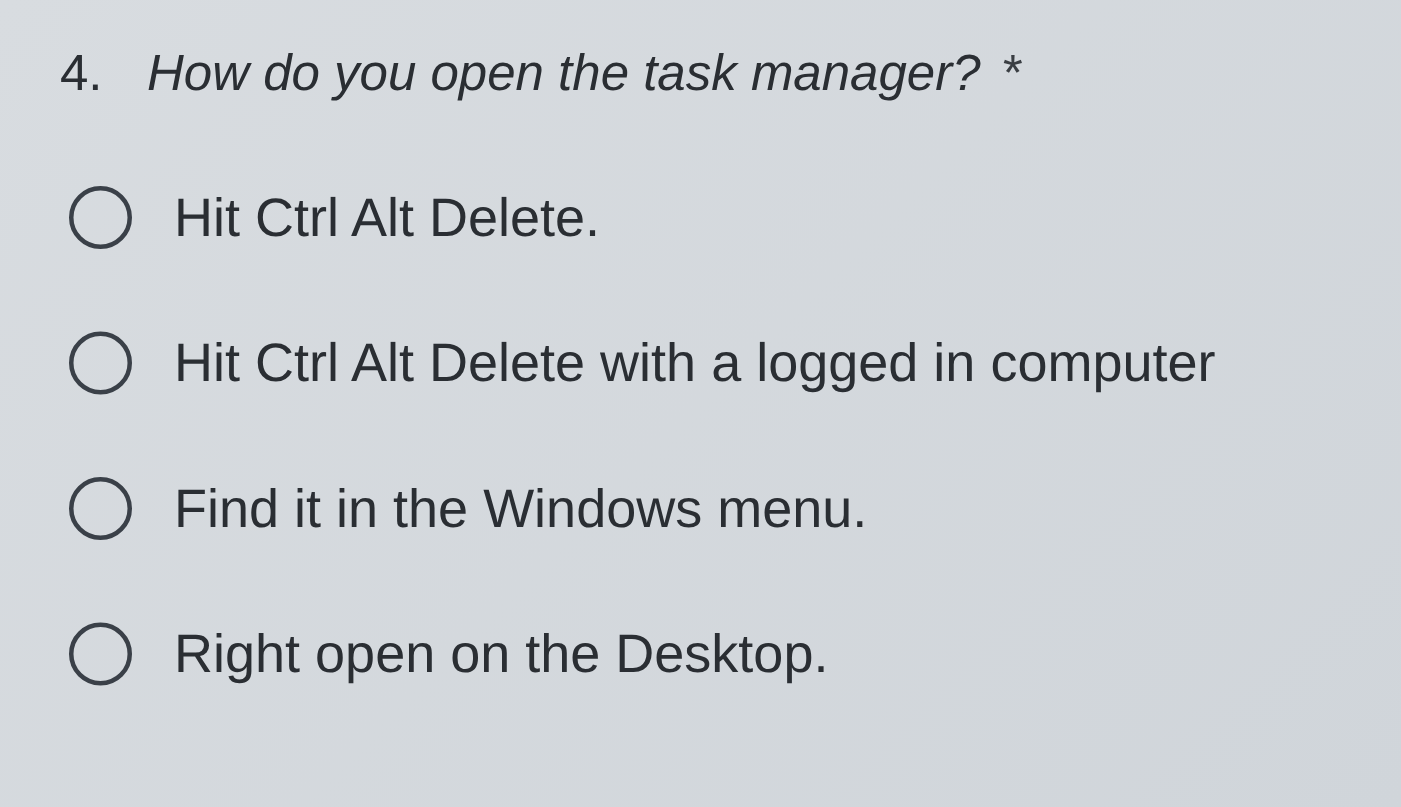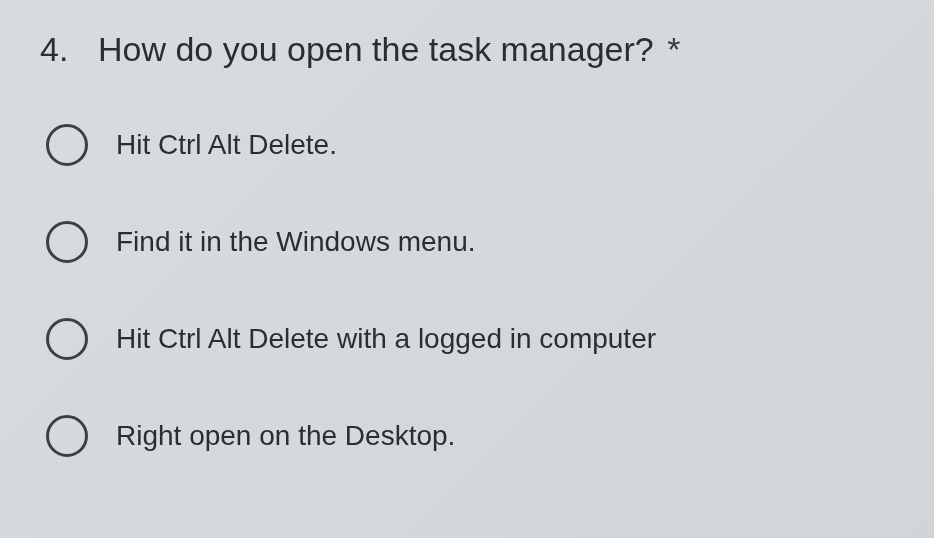--- a/index.html
+++ b/index.html
@@ -21,20 +21,21 @@
       margin-bottom: 55px;
       font-size: 34px;
       color: #2a2e33;
     }
     .question-number {
       margin-right: 18px;
       min-width: 40px;
     }
     .question-text {
       flex: 1;
+      font-style: italic;
     }
     .required-star {
       color: #3a3e43;
       margin-left: 4px;
     }
     .options {
       display: flex;
       flex-direction: column;
       gap: 55px;
       padding-left: 6px;
@@ -47,21 +48,21 @@
     .radio-circle {
       width: 42px;
       height: 42px;
       border: 3px solid #3a4048;
       border-radius: 50%;
       background: transparent;
       flex-shrink: 0;
       margin-right: 28px;
     }
     .option-label {
-      font-size: 28px;
+      font-size: 36px;
       color: #2a2e33;
     }
   </style>
 </head>
 <body>
 
 <div class="question-row">
   <span class="question-number">4.</span>
   <span class="question-text">
     <span>How do you open the task manager?</span>
@@ -71,26 +72,26 @@
 
 <div class="options">
 
   <div class="option">
     <span class="radio-circle"></span>
     <span class="option-label">Hit Ctrl Alt Delete.</span>
   </div>
 
   <div class="option">
     <span class="radio-circle"></span>
-    <span class="option-label">Find it in the Windows menu.</span>
+    <span class="option-label">Hit Ctrl Alt Delete with a logged in computer</span>
   </div>
 
   <div class="option">
     <span class="radio-circle"></span>
-    <span class="option-label">Hit Ctrl Alt Delete with a logged in computer</span>
+    <span class="option-label">Find it in the Windows menu.</span>
   </div>
 
   <div class="option">
     <span class="radio-circle"></span>
     <span class="option-label">Right open on the Desktop.</span>
   </div>
 
 </div>
 
 </body></html>

